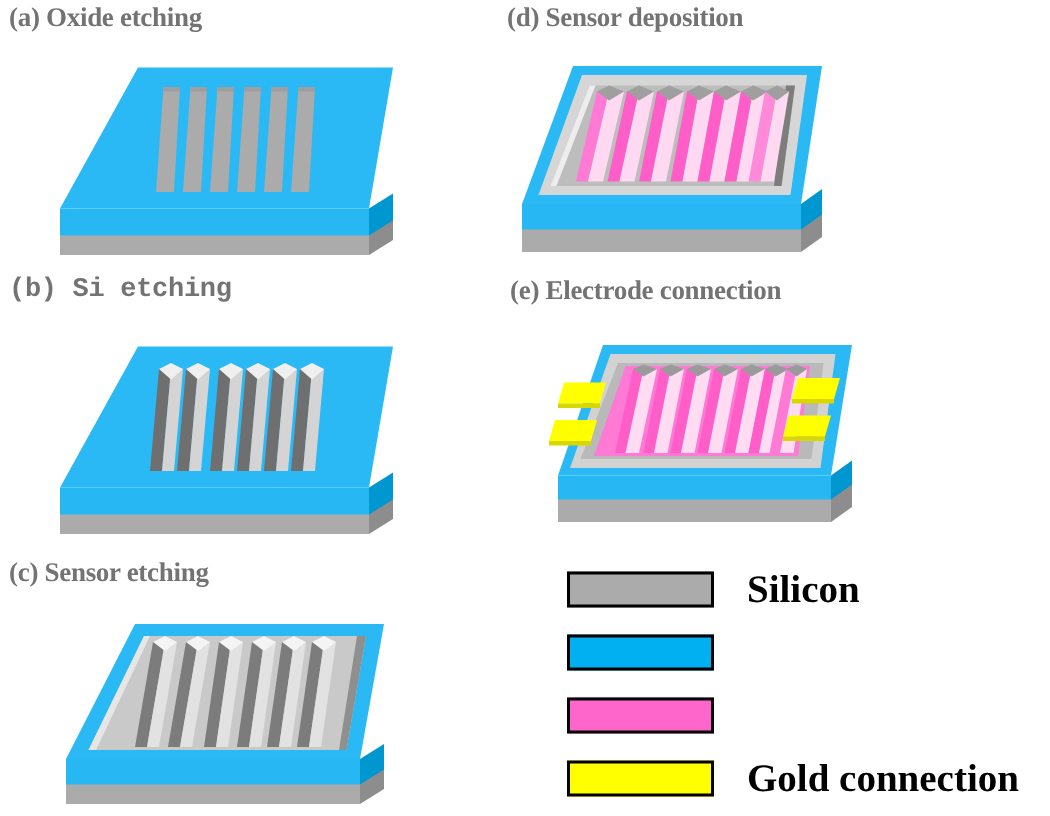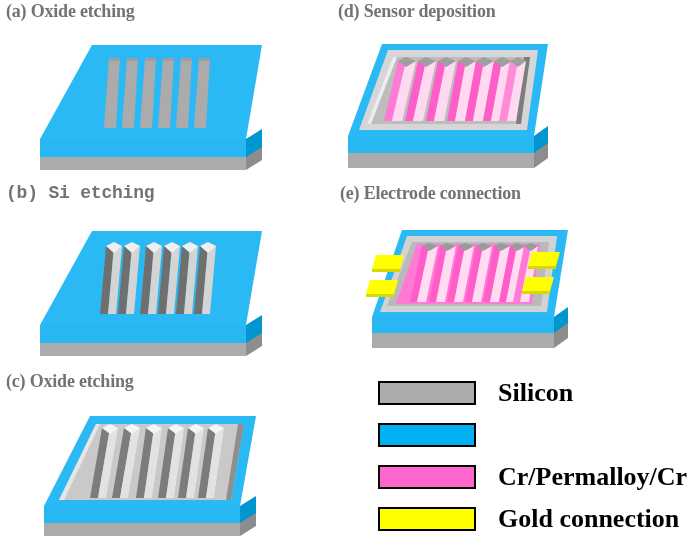--- a/index.html
+++ b/index.html
@@ -104,21 +104,21 @@
           <path d="M172,24 L166,92 L174,92 L180,24 Z" fill="#6f6f6f"></path>
           <path d="M180,24 L174,92 L182,92 L188,24 Z" fill="#d4d4d4"></path>
           <path d="M172,24 L180,31 L188,24 L180,20 Z" fill="#efefef"></path>
         </g>
       </g>
     </svg>
   </div>
 </div>
 
 <div class="panel" id="panel-c" style="left:6px;top:372px;width:310px;height:172px;">
-  <div class="ptitle" style="position:absolute;left:0;top:0;">(c) Oxide etching</div>
+  <div class="ptitle" style="position:absolute;left:0;top:0;">(c) Sensor etching</div>
   <div class="stage" style="left:26px;top:36px;">
     <svg width="250" height="140" viewBox="0 0 250 140">
       <path d="M12,114 L12,128 L208,128 L208,114 Z" fill="#ababab"></path>
       <path d="M208,114 L208,128 L224,118 L224,104 Z" fill="#8d8d8d"></path>
       <path d="M12,98 L12,115 L208,115 L208,98 Z" fill="#27b8f3"></path>
       <path d="M208,98 L208,115 L224,105 L224,88 Z" fill="#0096d0"></path>
       <path d="M12,98 L58,8 L224,8 L208,98 Z" fill="#2ab9f4"></path>
 
       <path d="M27,92 L64,16 L212,16 L199,92 Z" fill="#c9c9c9"></path>
       <path d="M27,92 L64,16 L68,16 L32,92 Z" fill="#e6e6e6"></path>
@@ -285,19 +285,18 @@
 <div id="legend">
   <div class="lrow">
     <div class="swatch" style="background:#ababab;"></div>
     <div class="ltext">Silicon</div>
   </div>
   <div class="lrow">
     <div class="swatch" style="background:#00b0f0;"></div>
   </div>
   <div class="lrow">
     <div class="swatch" style="background:#ff66cc;"></div>
-    <div class="ltext">Cr/Permalloy/Cr</div>
   </div>
   <div class="lrow">
     <div class="swatch" style="background:#ffff00;"></div>
     <div class="ltext">Gold connection</div>
   </div>
 </div>
 
 </body></html>

